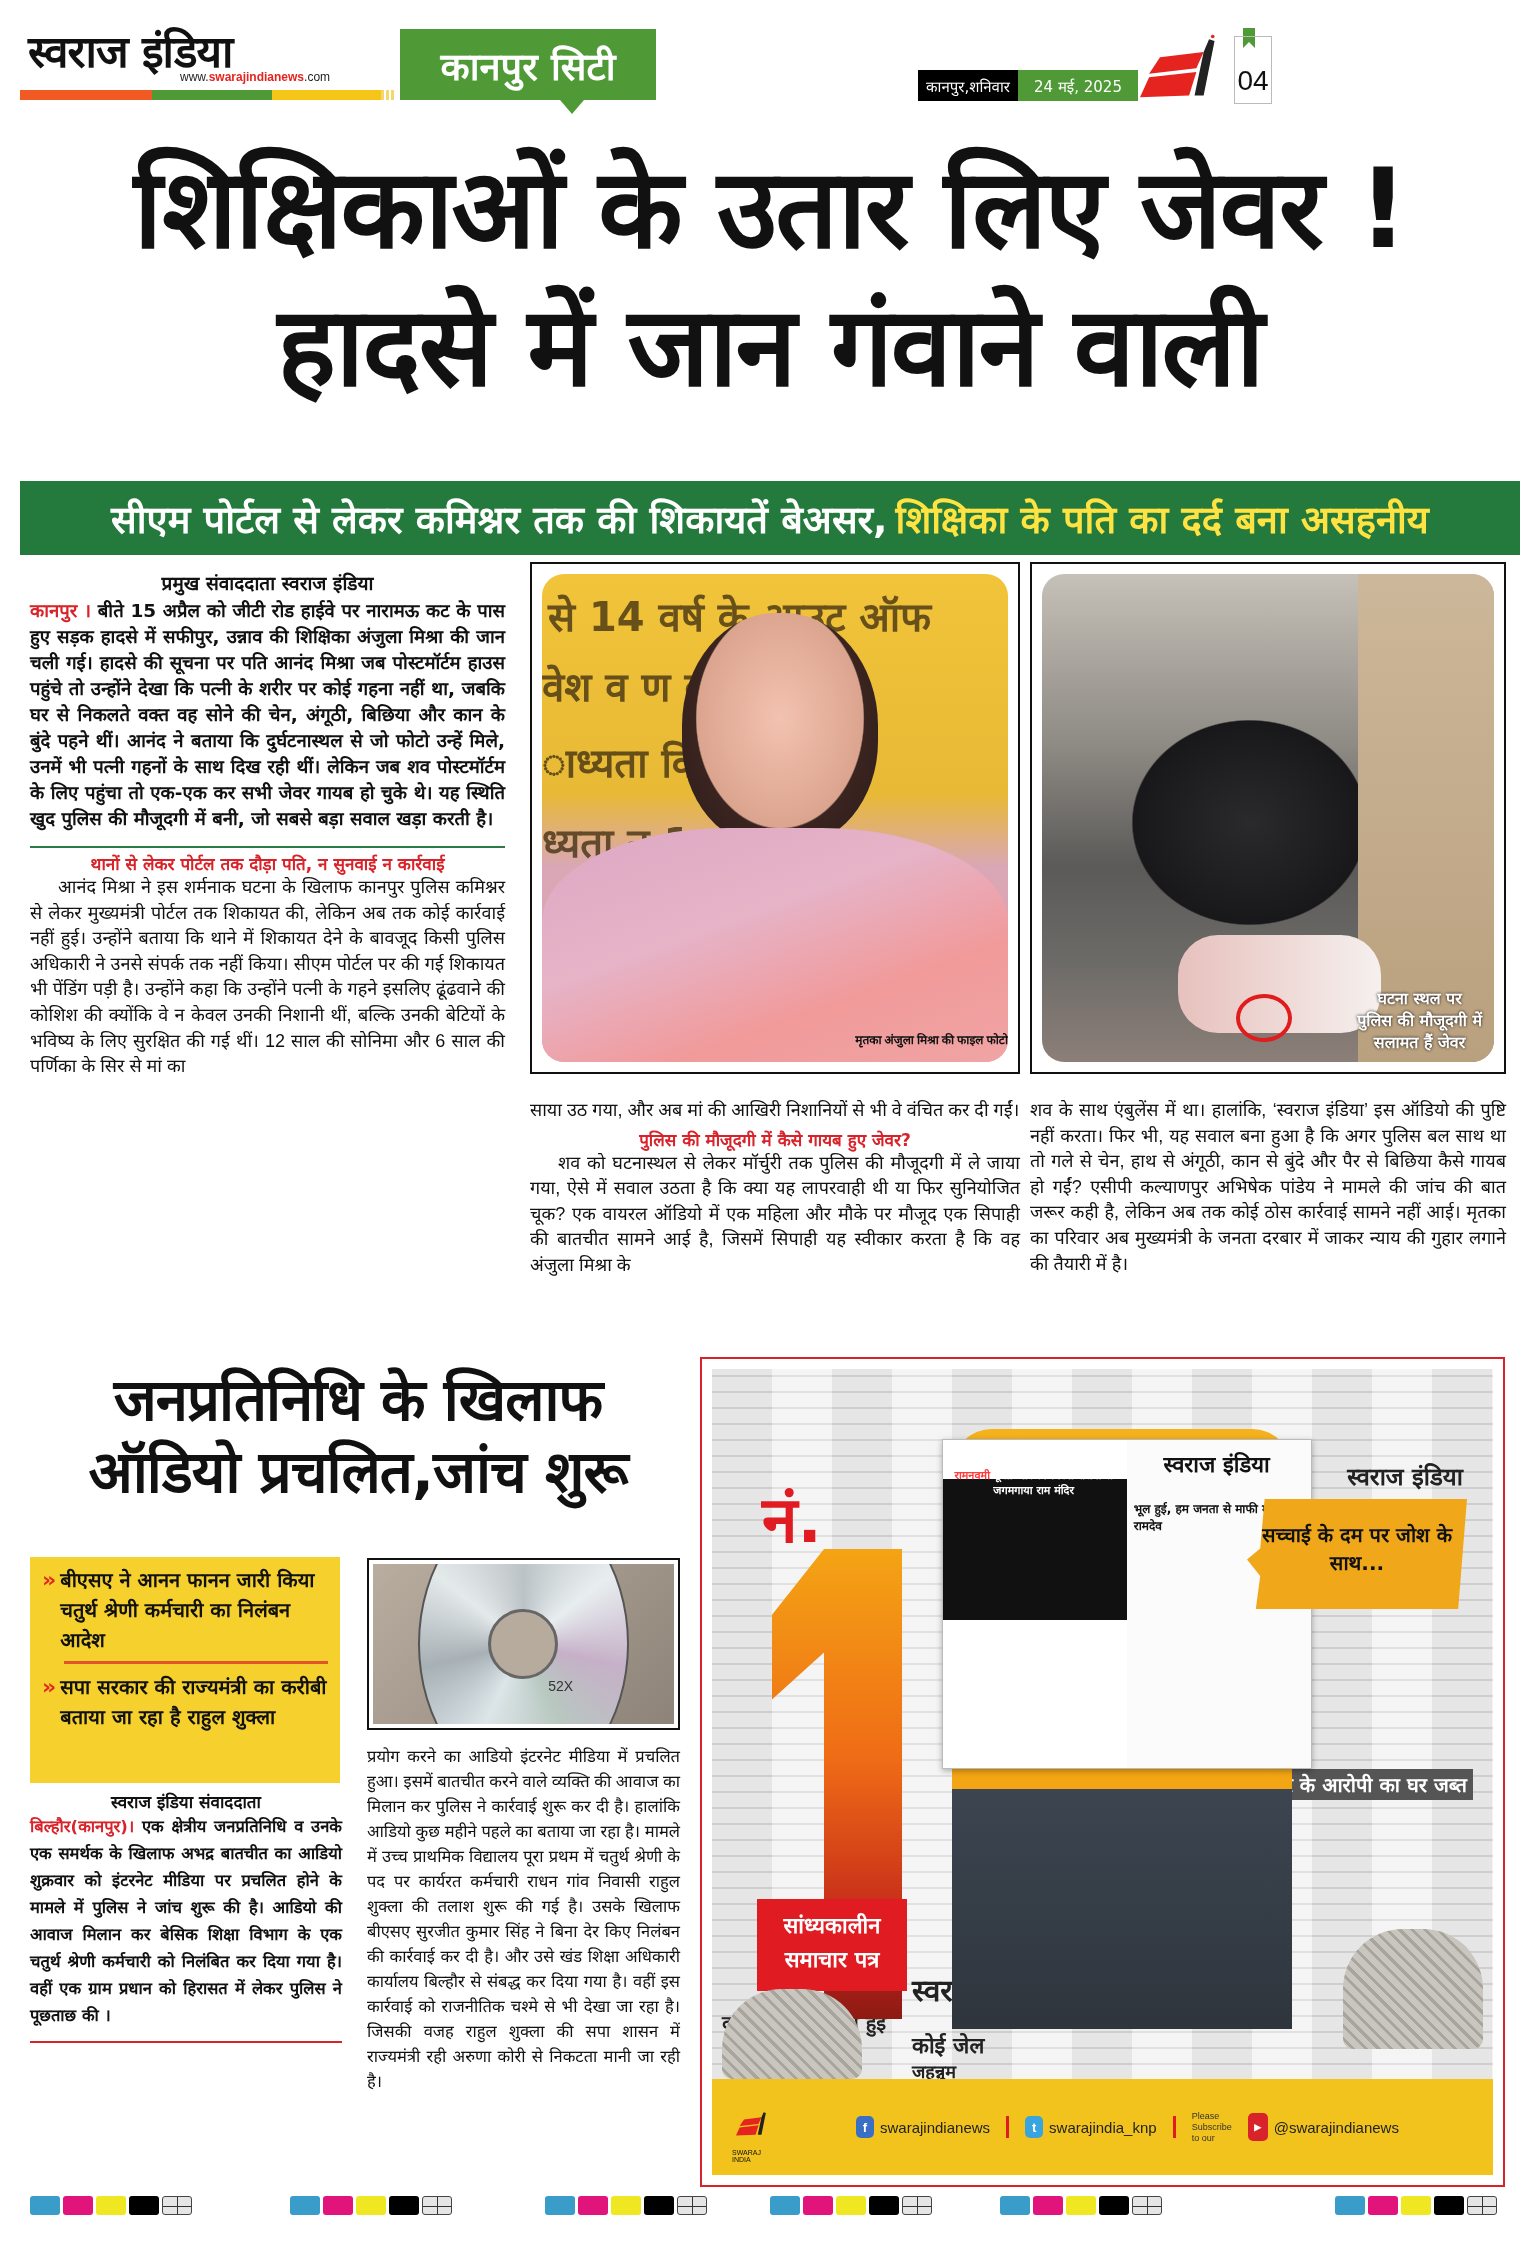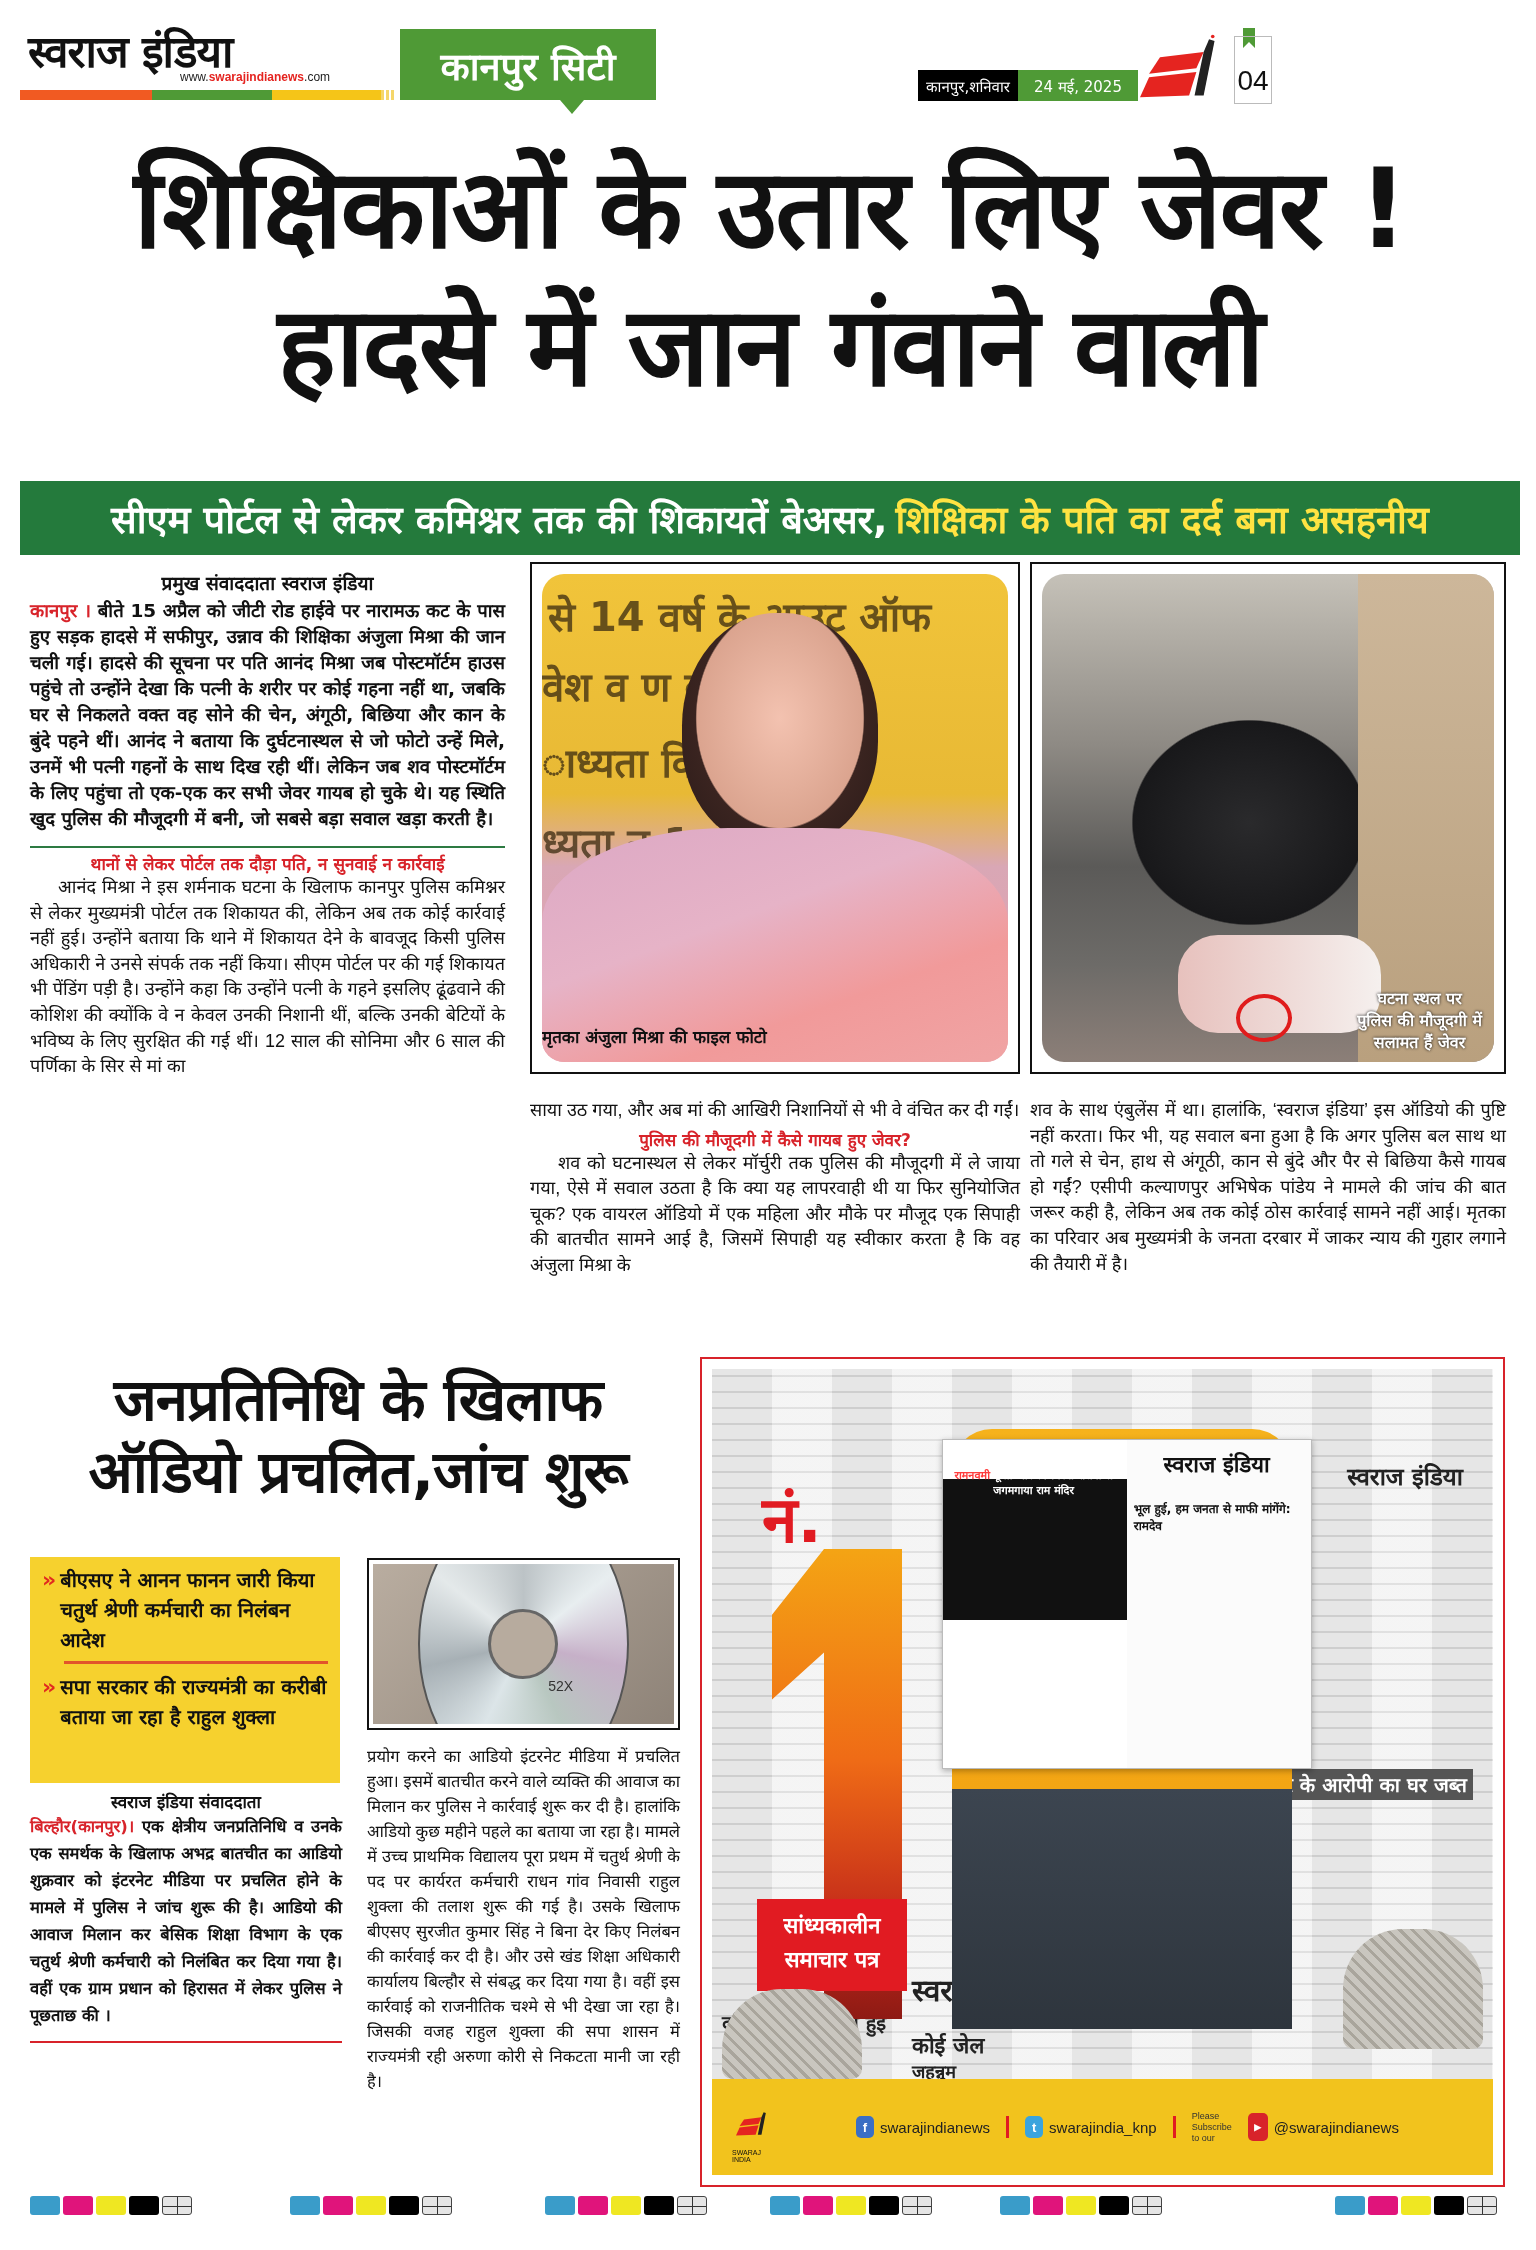--- a/index.html
+++ b/index.html
@@ -34,21 +34,21 @@
   .kicker { color: #d8232a; font-weight: bold; font-size: 17px; text-align: center; }
   .rule-green { height: 2px; background: #2d7a42; }
   .rule-red { height: 2px; background: #d8232a; }
 
   
   .photo-frame { border: 2px solid #111; background: #fff; padding: 10px; }
   .photo-inner { width: 100%; height: 100%; border-radius: 22px; overflow: hidden; position: relative; }
   .photo1-bg { background: linear-gradient(180deg,#f1c43a 0%,#e8b935 45%,#d9a7b5 60%,#e5a0b0 100%); }
   .face { position: absolute; left: 30%; top: 8%; width: 42%; height: 48%; background: radial-gradient(ellipse at 50% 45%,#f3c2b0 0%,#dba48f 60%,#3a2420 61%,#2a1a18 100%); border-radius: 48% 48% 45% 45%; }
   .shawl { position: absolute; left: 0; top: 52%; width: 100%; height: 48%; background: linear-gradient(160deg,#dca8c4 0%,#e6b3c7 40%,#f19a9a 70%,#f0a4a4 100%); border-radius: 40% 40% 0 0; }
-  .photo-caption { position: absolute; bottom: 14px; left: 0; width: 100%; text-align: left; font-weight: bold; font-size: 17px; color: #111; }
+  .photo-caption { position: absolute; bottom: 14px; left: 0; width: 100%; text-align: right; font-weight: bold; font-size: 12px; color: #111; font-family: Liberation Serif, serif; }
   .bg-text { position: absolute; color: #3a2a10; font-weight: 900; font-size: 40px; opacity: .75; white-space: nowrap; }
   .photo2-bg { background: linear-gradient(180deg,#c5c1b8 0%,#8e8a84 35%,#5b5a58 60%,#6d6b68 80%,#8c7f78 100%); }
   .bike { position: absolute; left: 20%; top: 30%; width: 52%; height: 42%; background: radial-gradient(ellipse at 50% 50%,#2a2a2c 0%,#18181a 70%,transparent 71%); }
   .police { position: absolute; right: 0; top: 0; width: 30%; height: 100%; background: linear-gradient(180deg,#cdb79a 0%,#b9a07e 100%); }
   .body-shape { position: absolute; left: 30%; bottom: 6%; width: 45%; height: 20%; background: linear-gradient(90deg,#e7c1bd,#f5f0ee); border-radius: 40px; }
   .red-circle { position: absolute; left: 43%; bottom: 4%; width: 56px; height: 48px; border: 4px solid #e01c1c; border-radius: 50%; }
   .overlay-cap { position: absolute; right: 12px; bottom: 8px; text-align: center; color: #fff; font-weight: bold; font-size: 16px; line-height: 22px; text-shadow: 0 0 3px #000; }
 
   
   .story2-head { left: 28px; top: 1364px; width: 660px; text-align: center; font-size: 58px; font-weight: 900; line-height: 72px; letter-spacing: -1px; }
@@ -231,20 +231,21 @@
     <div class="ad-tag">सांध्यकालीन समाचार पत्र</div>
 
     <div class="ad-man"></div>
     <div class="ad-paper">
       <div class="ad-paper-l"></div>
       <div class="ad-paper-red"><b>रामनवमी</b> <span>फूलों और रंग-बिरंगी रोशनी से जगमगाया राम मंदिर</span></div>
       <div class="ad-paper-title">स्वराज इंडिया</div>
       <div style="position:absolute;right:8px;top:60px;width:46%;font-size:12px;font-weight:bold;">भूल हुई, हम जनता से माफी मांगेंगे: रामदेव</div>
     </div>
 
+    <div class="ad-bubble">सच्चाई के दम पर जोश के साथ...</div>
 
     <div class="ad-shoe-l"></div>
     <div class="ad-shoe-r"></div>
 
     <div class="ad-footer">
       <div class="ad-footer-logo">
         <svg width="40" height="52" viewBox="0 0 110 75">
           <polygon points="22,28 70,22 62,40 10,46" fill="#e52420"></polygon>
           <polygon points="10,50 62,44 54,70 0,72" fill="#e52420"></polygon>
           <polygon points="70,22 76,8 82,10 70,70 60,70" fill="#222"></polygon>

